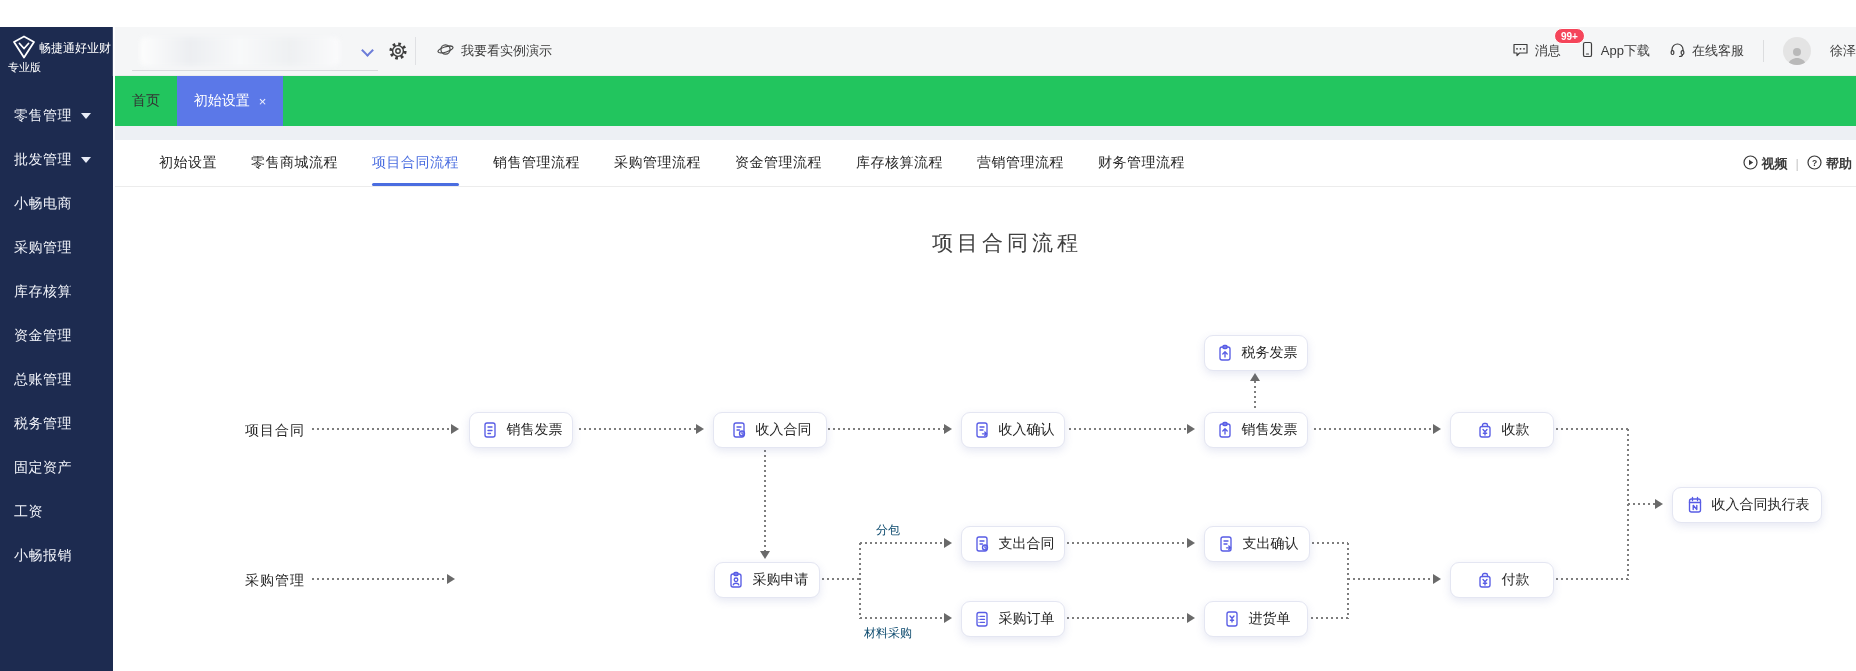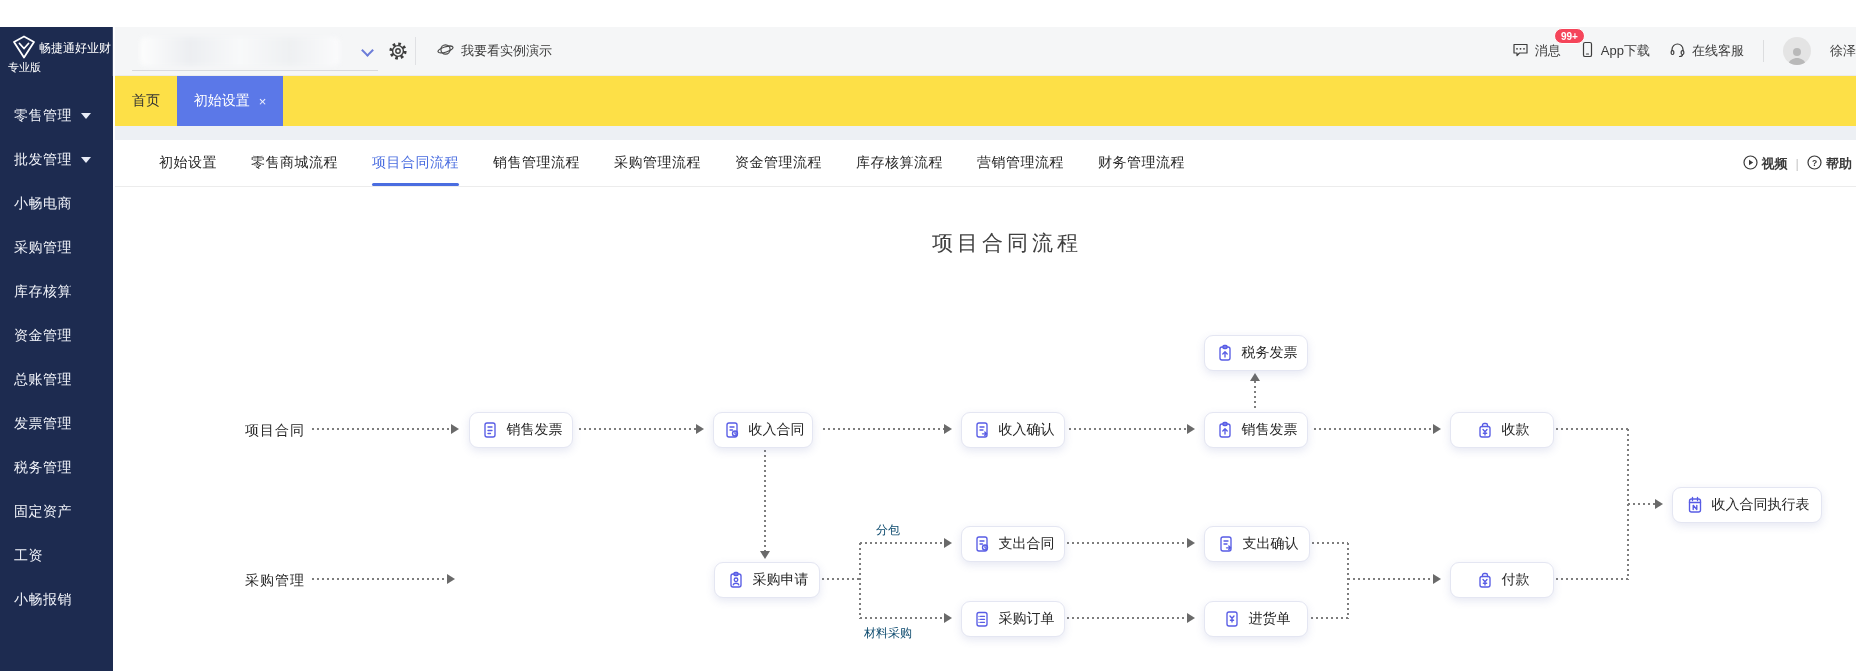--- a/index.html
+++ b/index.html
@@ -38,21 +38,21 @@
   .hdr-link { display:flex; align-items:center; gap:6px; font-size:13px; color:#3a3a3a; cursor:pointer; white-space:nowrap; }
   .msg-wrap { position:relative; }
   .badge { position:absolute; top:-13px; right:-24px; background:#f5455a; color:#fff; font-size:10px;
     padding:1.5px 6px; border-radius:9px; border:1.5px solid #fff; font-weight:bold; }
   .hdr-div2 { width:1px; height:22px; background:#dcdddf; }
   .avatar { width:28px; height:28px; border-radius:50%; background:#e4e4e4; display:flex; align-items:flex-end;
     justify-content:center; overflow:hidden; }
   .username { font-size:13px; color:#3a3a3a; width:42px; overflow:hidden; white-space:nowrap; }
 
   
-  .tabbar { position:absolute; left:115px; top:76px; width:1741px; height:50px; background:#fde047; }
+  .tabbar { position:absolute; left:115px; top:76px; width:1741px; height:50px; background:#22c55e; }
   .wtab-home { position:absolute; left:0; top:0; width:62px; height:50px; display:flex; align-items:center;
     justify-content:center; font-size:14px; color:#333; cursor:pointer; }
   .wtab-active { position:absolute; left:62px; top:0; width:106px; height:50px; background:#5b78e8; color:#fff;
     display:flex; align-items:center; justify-content:center; gap:9px; font-size:14px; cursor:pointer; }
   .wtab-close { font-size:13px; color:#eef1ff; cursor:pointer; }
   .grayband { position:absolute; left:115px; top:126px; width:1741px; height:14px; background:#edf0f4; }
 
   
   .content { position:absolute; left:115px; top:140px; width:1741px; height:531px; background:#fff; }
   .flowtabs { position:relative; height:47px; border-bottom:1px solid #ececec; display:flex; align-items:stretch;
@@ -117,23 +117,20 @@
         <span>采购管理</span>
       </div>
     <div class="side-item">
         <span>库存核算</span>
       </div>
     <div class="side-item">
         <span>资金管理</span>
       </div>
     <div class="side-item">
         <span>总账管理</span>
-      </div>
-    <div class="side-item">
-        <span>发票管理</span>
       </div>
     <div class="side-item">
         <span>税务管理</span>
       </div>
     <div class="side-item">
         <span>固定资产</span>
       </div>
     <div class="side-item">
         <span>工资</span>
       </div>
@@ -298,21 +295,21 @@
 
   <div class="node" style="left:469px;top:412px;width:104px">
       <span class="nicon">
         <svg width="20" height="20" viewBox="0 0 20 20" fill="none" stroke="#585ce5" stroke-width="1.35" stroke-linecap="round" stroke-linejoin="round">
           <rect x="5" y="3" width="10" height="14" rx="2"></rect>
           <path d="M8 7h4M8 10.5h4M8 13.5h2.5"></path>
         </svg>
       </span>
       <span>销售发票</span>
     </div>
-  <div class="node" style="left:713px;top:412px;width:100px">
+  <div class="node" style="left:713px;top:412px;width:114px">
       <span class="nicon">
         <svg width="20" height="20" viewBox="0 0 20 20" fill="none" stroke="#585ce5" stroke-width="1.35" stroke-linecap="round" stroke-linejoin="round">
           <rect x="5" y="3" width="10" height="14" rx="2"></rect>
           <path d="M8 7h4M8 10h2.5"></path>
           <circle cx="13" cy="13.5" r="2.5"></circle>
           <path d="M13 12.4v1.2l.9.6"></path>
         </svg>
       </span>
       <span>收入合同</span>
     </div>

